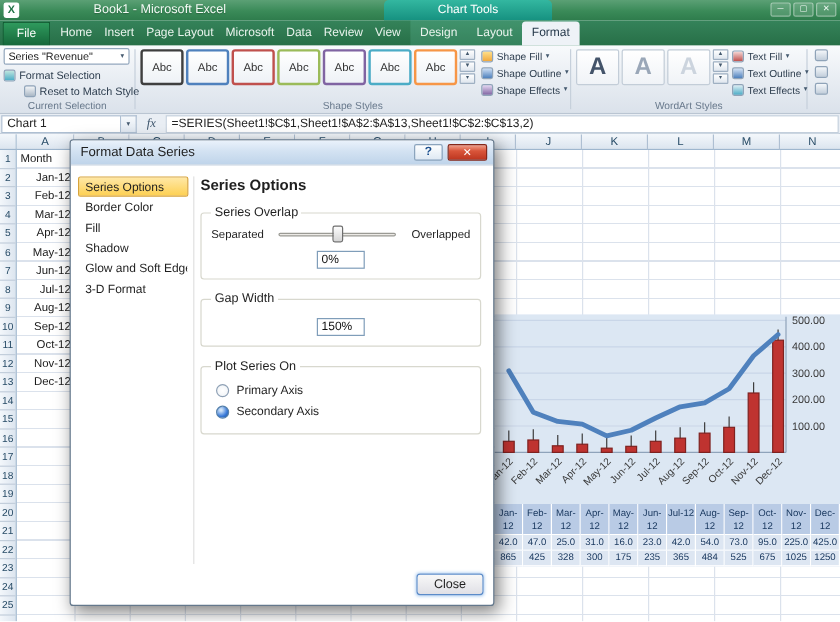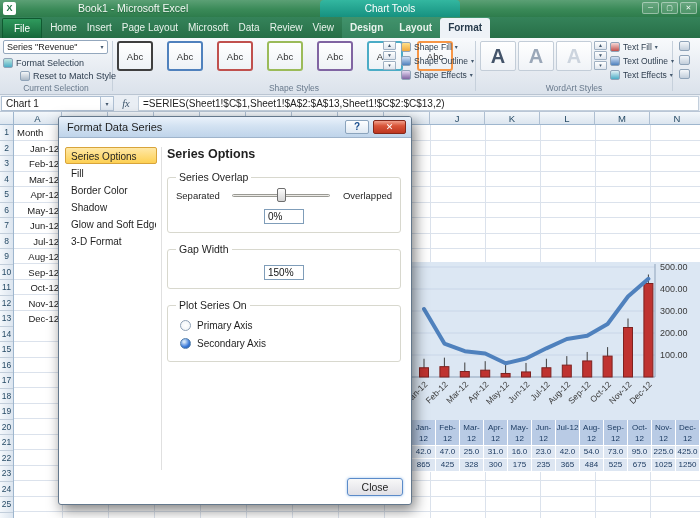--- a/index.html
+++ b/index.html
@@ -30,21 +30,21 @@
 .grp-label{position:absolute;bottom:1px;left:0;right:0;text-align:center;font-size:8.5px;color:#68798c;white-space:nowrap;}
 .grp-cursel{width:112px;}
 .sel-combo{position:absolute;left:3px;top:2px;width:105px;height:14px;background:#fff;border:1px solid #93a7bd;border-radius:2px;font-size:9px;line-height:12px;padding-left:3px;color:#222;display:flex;align-items:center;}
 .sel-combo .cval{flex:1;white-space:nowrap;overflow:hidden;}
 .sel-combo .carr{width:10px;font-size:6px;color:#44596e;text-align:center;}
 .mini-row{position:absolute;left:3px;height:12px;display:flex;align-items:center;gap:3px;font-size:9px;color:#2d3d4e;white-space:nowrap;}
 .mini-icon{width:10px;height:10px;border:1px solid #8fa3b8;border-radius:2px;background:linear-gradient(#fdfdfd,#cfd8e2);flex:0 0 auto;}
 [data-name="format-selection-icon"]{background:linear-gradient(#bfe6df,#4bacc6);}
 [data-name="reset-to-match-style-icon"]{background:linear-gradient(#f4f6f8,#aab8c6);}
 .grp-shape{width:362px;}
-#shape-thumbs{position:absolute;left:4px;top:3px;display:flex;gap:14px;}
+#shape-thumbs{position:absolute;left:4px;top:3px;display:flex;gap:2px;}
 .thumb{width:36px;height:30px;background:linear-gradient(#fff,#eef2f6);border:2px solid #333;border-radius:3px;font-size:9.5px;color:#333;display:flex;align-items:center;justify-content:center;}
 .galcol{position:absolute;top:3px;width:13px;display:flex;flex-direction:column;gap:1px;}
 .gal-btn{width:13px;height:9px;background:linear-gradient(#fff,#dfe6ee);border:1px solid #9fb0c2;font-size:5px;color:#44596e;text-align:center;line-height:7px;border-radius:1px;}
 #shape-gal{left:270px;}
 .btncol{position:absolute;top:2px;}
 #shape-buttons{left:288px;width:72px;}
 #wordart-buttons{left:134px;width:60px;}
 .menu-btn{display:flex;align-items:center;height:13px;margin-bottom:1px;gap:3px;font-size:8.5px;color:#2d3d4e;white-space:nowrap;}
 .mbtn-icon{width:10px;height:10px;border:1px solid #8fa3b8;border-radius:2px;background:linear-gradient(#fdfdfd,#cfd8e2);flex:0 0 auto;}
 [data-name="shape-fill-icon"]{background:linear-gradient(#ffe08a,#f0a83c);}
@@ -139,21 +139,21 @@
         <div class="tab file-tab" data-name="tab-file">File</div>
         <div class="tab" data-name="tab-home">Home</div>
         <div class="tab" data-name="tab-insert">Insert</div>
         <div class="tab" data-name="tab-page-layout">Page Layout</div>
         <div class="tab" data-name="tab-formulas">Microsoft</div>
         <div class="tab" data-name="tab-data">Data</div>
         <div class="tab" data-name="tab-review">Review</div>
         <div class="tab" data-name="tab-view">View</div>
       </div>
     <div class="ctxwrap" data-name="contextual-tabs">
-        <div id="ctx-tabs" style="display:flex;font-weight:bold;">
+        <div id="ctx-tabs" style="display:flex;">
           <div class="tab ctx-tab" data-name="tab-design">Design</div>
           <div class="tab ctx-tab" data-name="tab-layout">Layout</div>
           <div class="tab ctx-tab active" data-name="tab-format">Format</div>
         </div>
       </div>
   </div>
 
   <div class="ribbon" data-name="ribbon">
     <div class="grp grp-cursel" data-name="current-selection-group">
       <div class="sel-combo" data-name="chart-element-selector">
@@ -428,22 +428,22 @@
     </div>
 
   <div class="dlg" data-name="format-data-series-dialog">
     <div class="dtitle" data-name="dialog-title-bar">
       <span data-name="dialog-title">Format Data Series</span>
       <div class="dhelp" data-name="dialog-help-button">?</div>
       <div class="dclose" data-name="dialog-close-icon">✕</div>
     </div>
     <div id="dlg-nav" data-name="dialog-nav">
         <div class="nav-item active" data-name="dialog-nav-series-options">Series Options</div>
+        <div class="nav-item" data-name="dialog-nav-border-color">Border Color</div>
         <div class="nav-item" data-name="dialog-nav-fill">Fill</div>
-        <div class="nav-item" data-name="dialog-nav-border-color">Border Color</div>
         <div class="nav-item" data-name="dialog-nav-shadow">Shadow</div>
         <div class="nav-item" data-name="dialog-nav-glow-and-soft-edges">Glow and Soft Edges</div>
         <div class="nav-item" data-name="dialog-nav-3-d-format">3-D Format</div>
       </div>
     <div class="dsep"></div>
     <div class="dmain" data-name="dialog-main-panel">
       <div class="dhead" data-name="dialog-heading">Series Options</div>
 
       <fieldset data-name="series-overlap-section">
         <legend data-name="series-overlap-title">Series Overlap</legend>

